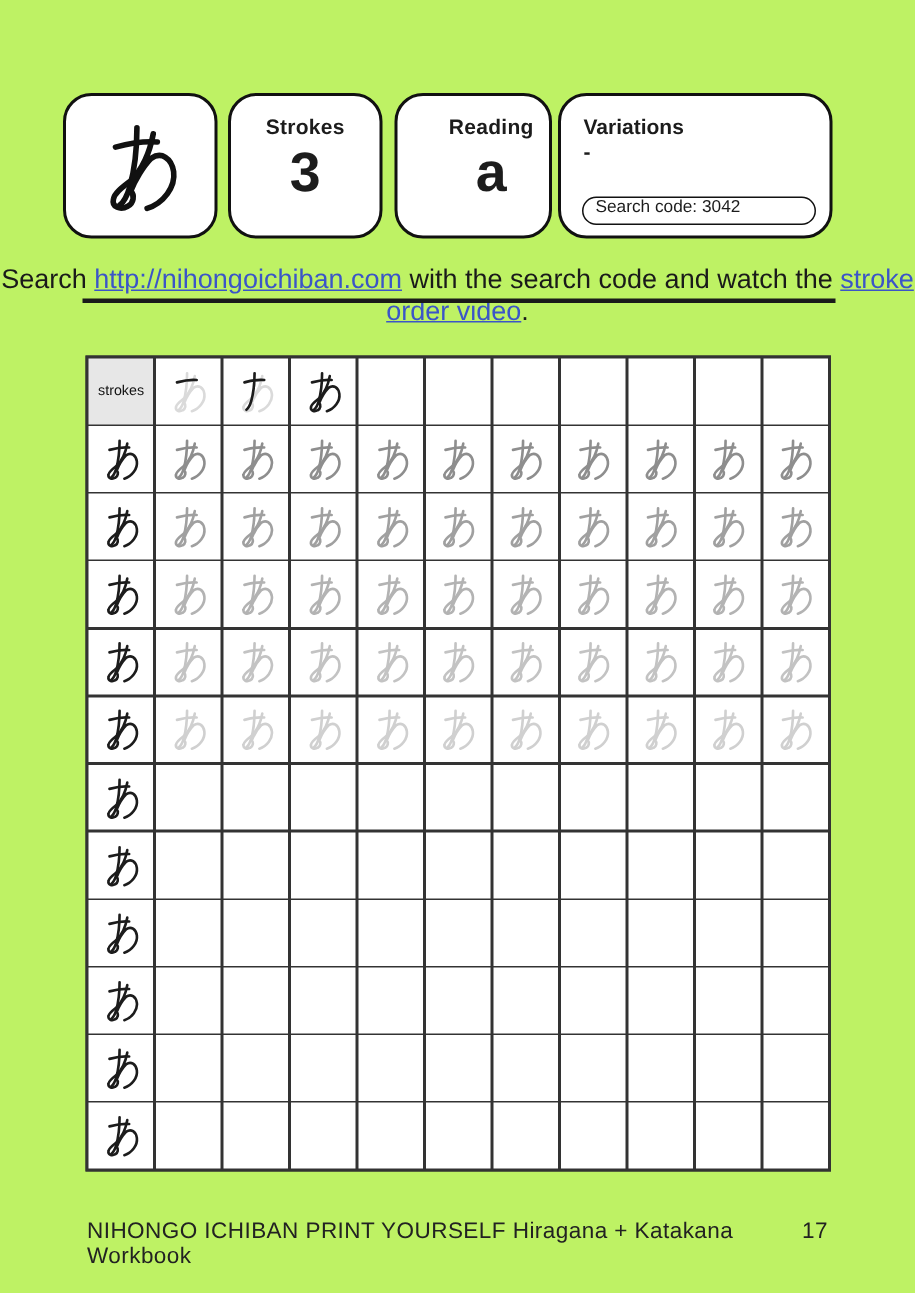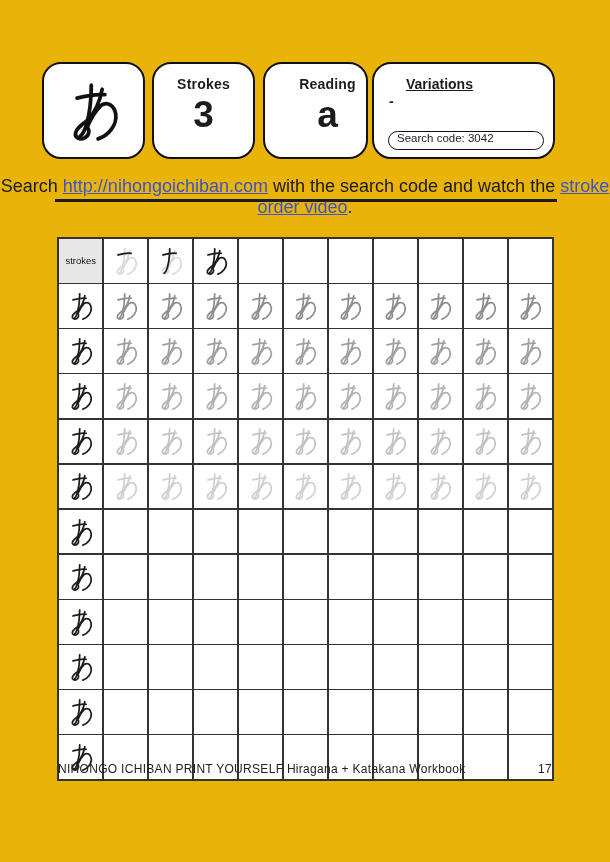--- a/index.html
+++ b/index.html
@@ -1,35 +1,35 @@
 <!DOCTYPE html>
 <html><head>
 <meta charset="utf-8">
 <style>
   html,body{margin:0;padding:0;background:#fff;}
   .page{
-    position:relative;width:610px;height:862px;background:#eab308;
+    position:relative;width:610px;height:862px;background:#bef264;
     font-family:"Liberation Sans",sans-serif;color:#1c1c1c;overflow:hidden;
   }
   
   .card{
     position:absolute;top:62px;height:97px;box-sizing:border-box;
     border:2px solid #111;border-radius:19px;background:#fff;
   }
   .card-char{left:42px;width:103px;display:flex;align-items:center;justify-content:center;}
   .card-strokes{left:152px;width:103px;}
   .card-reading{left:263px;width:105px;padding-left:24px;}
   .card-variations{left:372px;width:183px;}
   .card-label{
     text-align:center;font-weight:bold;font-size:14px;margin-top:12px;letter-spacing:.2px;
   }
   .card-value{
     text-align:center;font-weight:bold;font-size:37px;line-height:1.15;margin-top:2px;
   }
-  .variations-label{margin:12px 0 0 32px;font-weight:bold;font-size:14px;text-decoration:underline;}
+  .variations-label{margin:12px 0 0 15px;font-weight:bold;font-size:14px;}
   .variations-value{margin:1px 0 0 15px;font-weight:bold;font-size:14px;}
   .search-code-pill{
     position:absolute;left:14px;right:9px;bottom:7px;height:19px;box-sizing:border-box;
     border:1.5px solid #111;border-radius:10px;display:flex;align-items:flex-start;
     padding-left:8px;font-size:11.5px;background:#fff;
   }
   
   .instruction{
     position:absolute;top:176px;left:0;width:610px;text-align:center;
     font-size:18px;color:#1a1a1a;
@@ -45,22 +45,22 @@
     display:grid;grid-template-columns:repeat(11,1fr);grid-auto-rows:1fr;gap:1.5px;
   }
   .cell{
     background:#fff;display:flex;align-items:center;justify-content:center;position:relative;
   }
   .cell.label-cell{background:#e7e7e7;font-size:9.5px;color:#111;}
   .kana{width:32px;height:32px;display:block;}
   .kana-big{width:68px;height:68px;display:block;}
   
   .footer{
-    position:absolute;left:58px;right:58px;top:762px;display:flex;
-    justify-content:space-between;font-size:12px;color:#222;letter-spacing:.3px;
+    position:absolute;left:58px;right:58px;top:812px;display:flex;
+    justify-content:space-between;font-size:15px;color:#222;letter-spacing:.3px;
   }
   svg .stroke-path{fill:none;stroke:currentColor;stroke-width:5.5;
     stroke-linecap:round;stroke-linejoin:round;}
 </style>
 </head>
 <body>
 
 <svg width="0" height="0" style="position:absolute" aria-hidden="true">
   <defs>
     <g id="a-s1">

